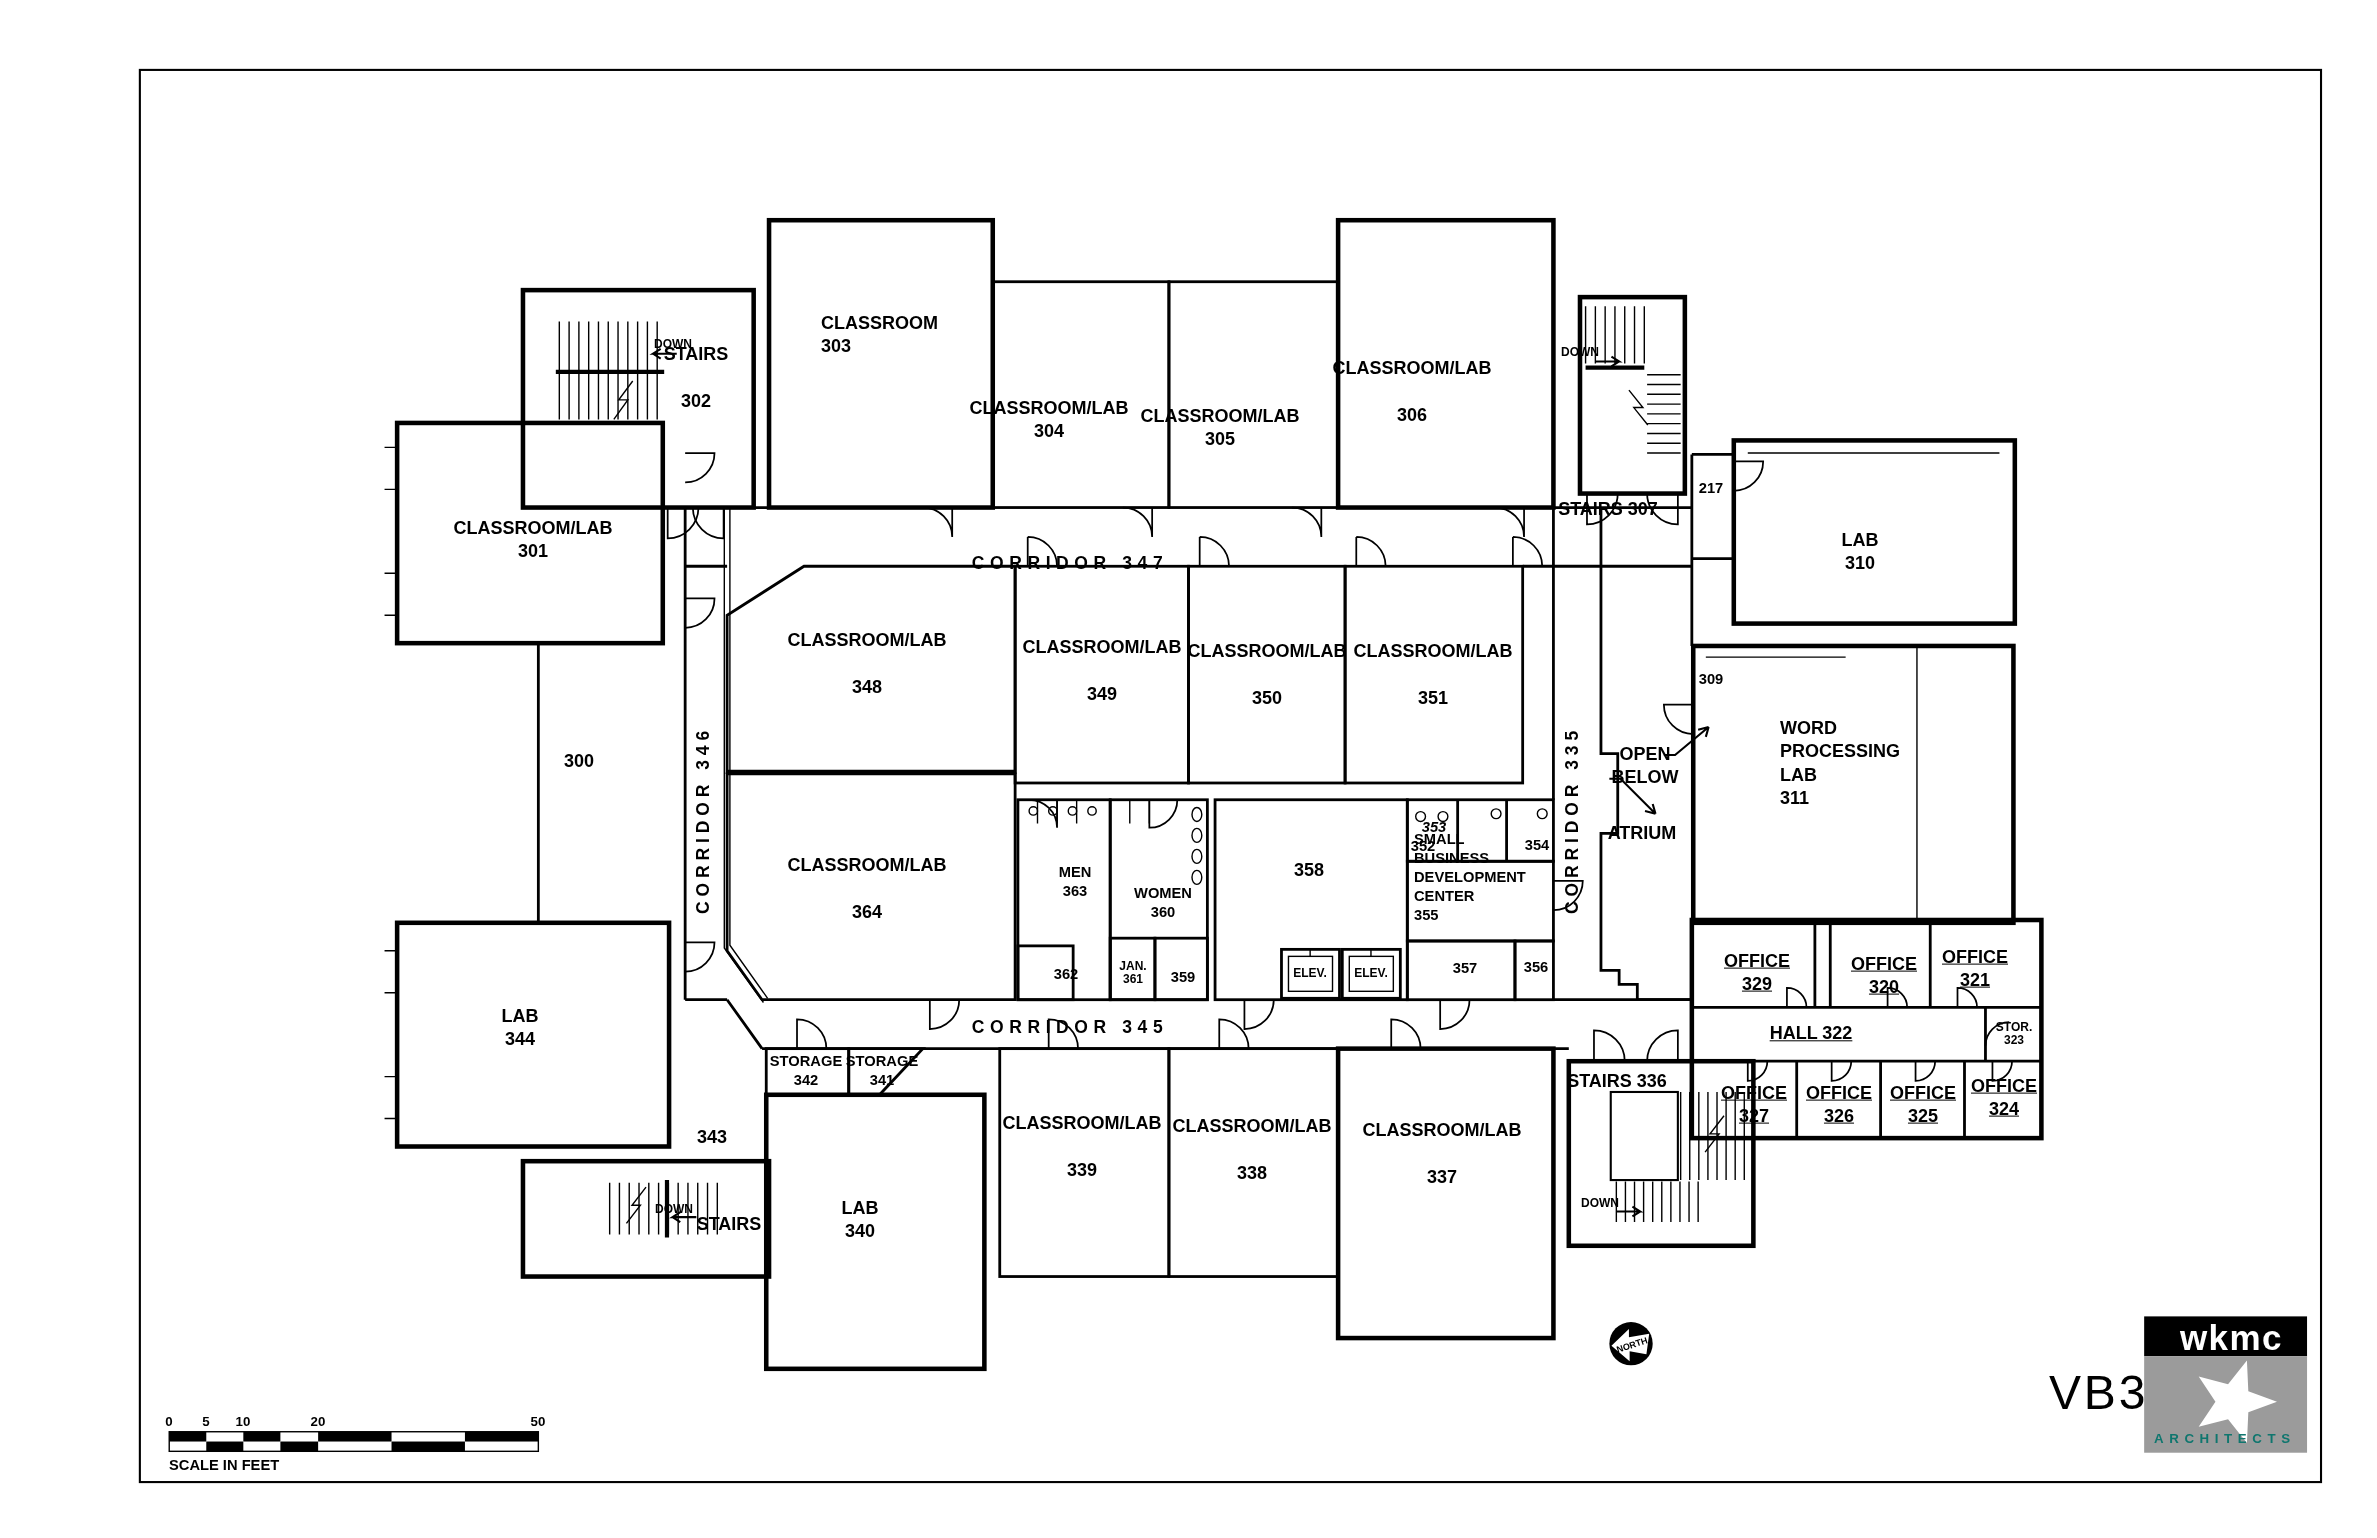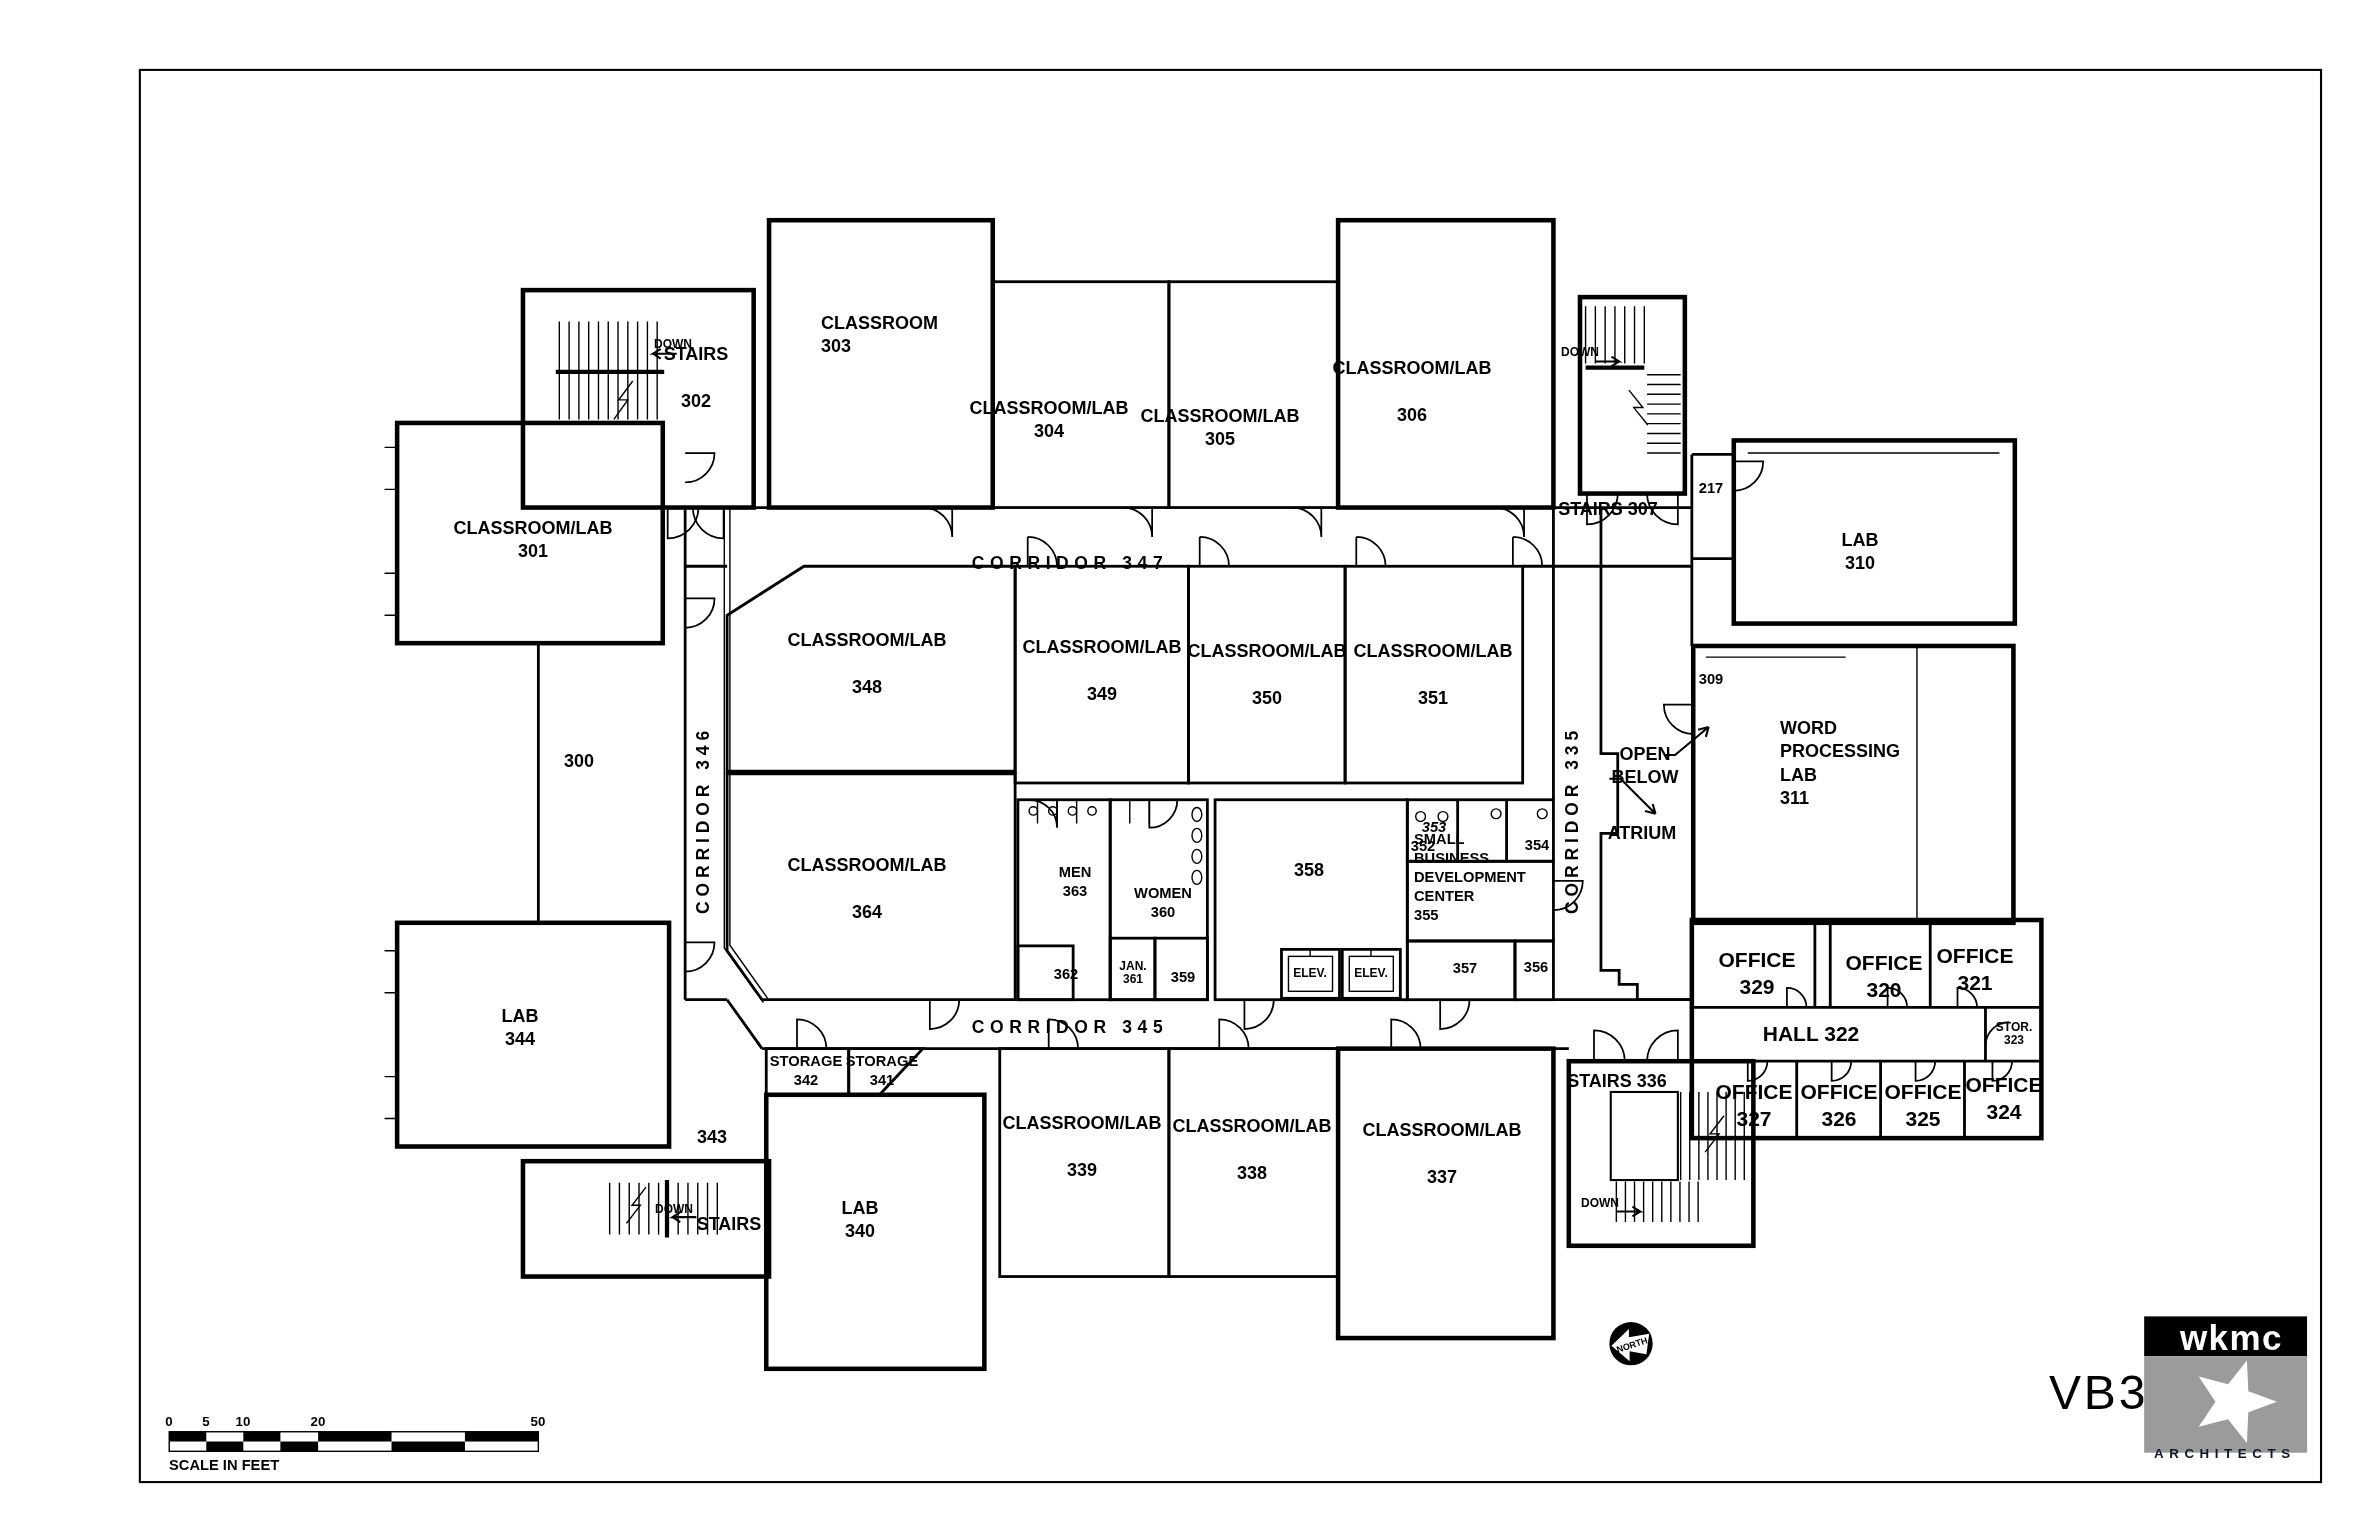--- a/index.html
+++ b/index.html
@@ -1,28 +1,28 @@
 <!DOCTYPE html>
 <html style="font-size:11.2px"><head>
 <meta charset="utf-8">
 <style>
   html,body{margin:0;padding:0;background:#e8e8e8;}
   #sheet{position:relative;width:2377px;height:1538px;background:#fff;overflow:hidden;}
   svg.plan{position:absolute;left:0;top:0;}
   .lbl{position:absolute;transform:translate(-50%,-50%);font:700 18px/1.3 "Liberation Sans",sans-serif;
        color:#000;text-align:center;white-space:pre-line;}
   .tl{transform:none;text-align:left;}
-  .md{font-size:21px;}
+  .md{font-size:18px;text-decoration:underline;}
   .sm{font-size:14.7px;}
   .xs{font-size:12px;line-height:1.1;}
   .corr{font-size:17.5px;letter-spacing:5.6px;white-space:nowrap;}
   .vert{transform:translate(-50%,-50%) rotate(-90deg);letter-spacing:4.9px;white-space:nowrap;font-size:17.5px;}
   .title-vb3{position:absolute;font:400 48px "Liberation Sans",sans-serif;letter-spacing:2.8px;color:#000;margin-left:28px;}
   .logo-wkmc{position:absolute;font:700 35px/1 "Liberation Sans",sans-serif;color:#fff;letter-spacing:1.4px;}
-  .logo-arch{position:absolute;font:700 13.3px/1 "Liberation Sans",sans-serif;color:#0f172a;letter-spacing:5.6px;margin-top:15px;}
+  .logo-arch{position:absolute;font:700 13.3px/1 "Liberation Sans",sans-serif;color:#0f766e;letter-spacing:5.6px;}
   .scale-num{position:absolute;transform:translate(-50%,0);font:700 13.3px "Liberation Sans",sans-serif;color:#000;}
   .scale-cap{position:absolute;font:700 14.7px "Liberation Sans",sans-serif;color:#000;}
   .north-lbl{position:absolute;transform:translate(-50%,-50%) rotate(-18deg);font:700 9px "Liberation Sans",sans-serif;color:#000;}
 </style>
 </head>
 <body>
 
 <div id="sheet">
 
 <svg class="plan" width="2377" height="1538" viewBox="0 0 3400 2200">

